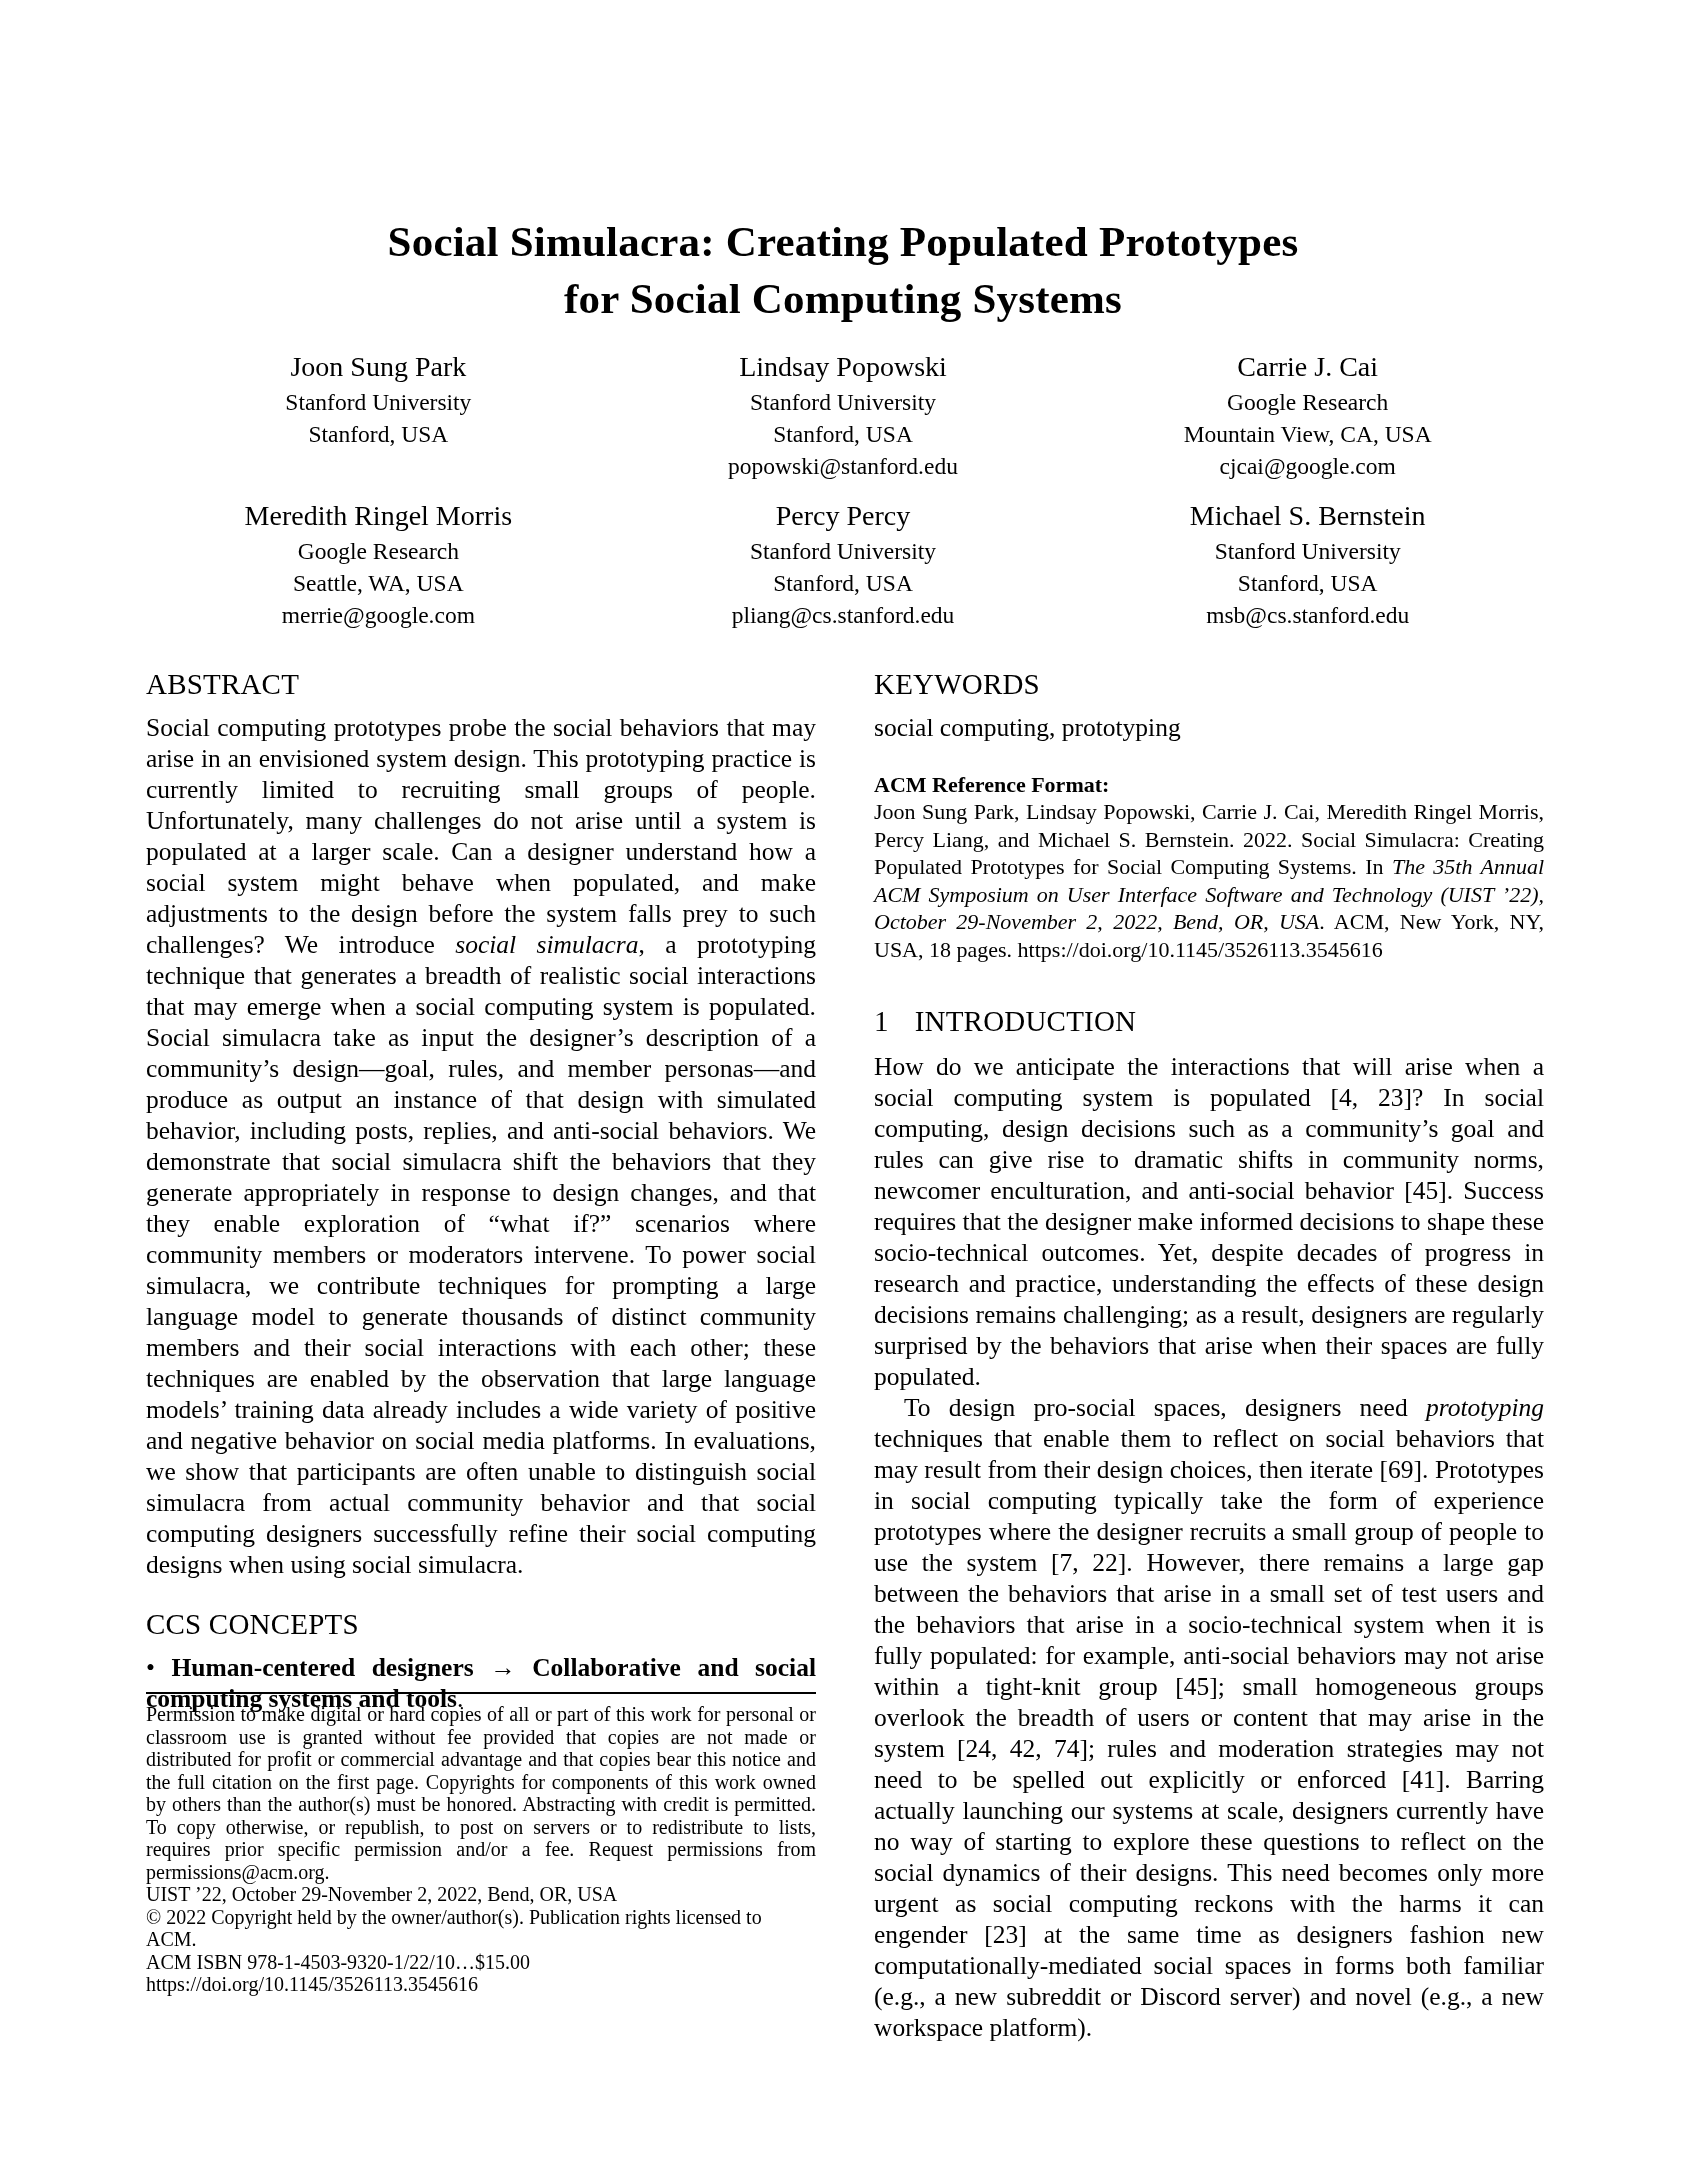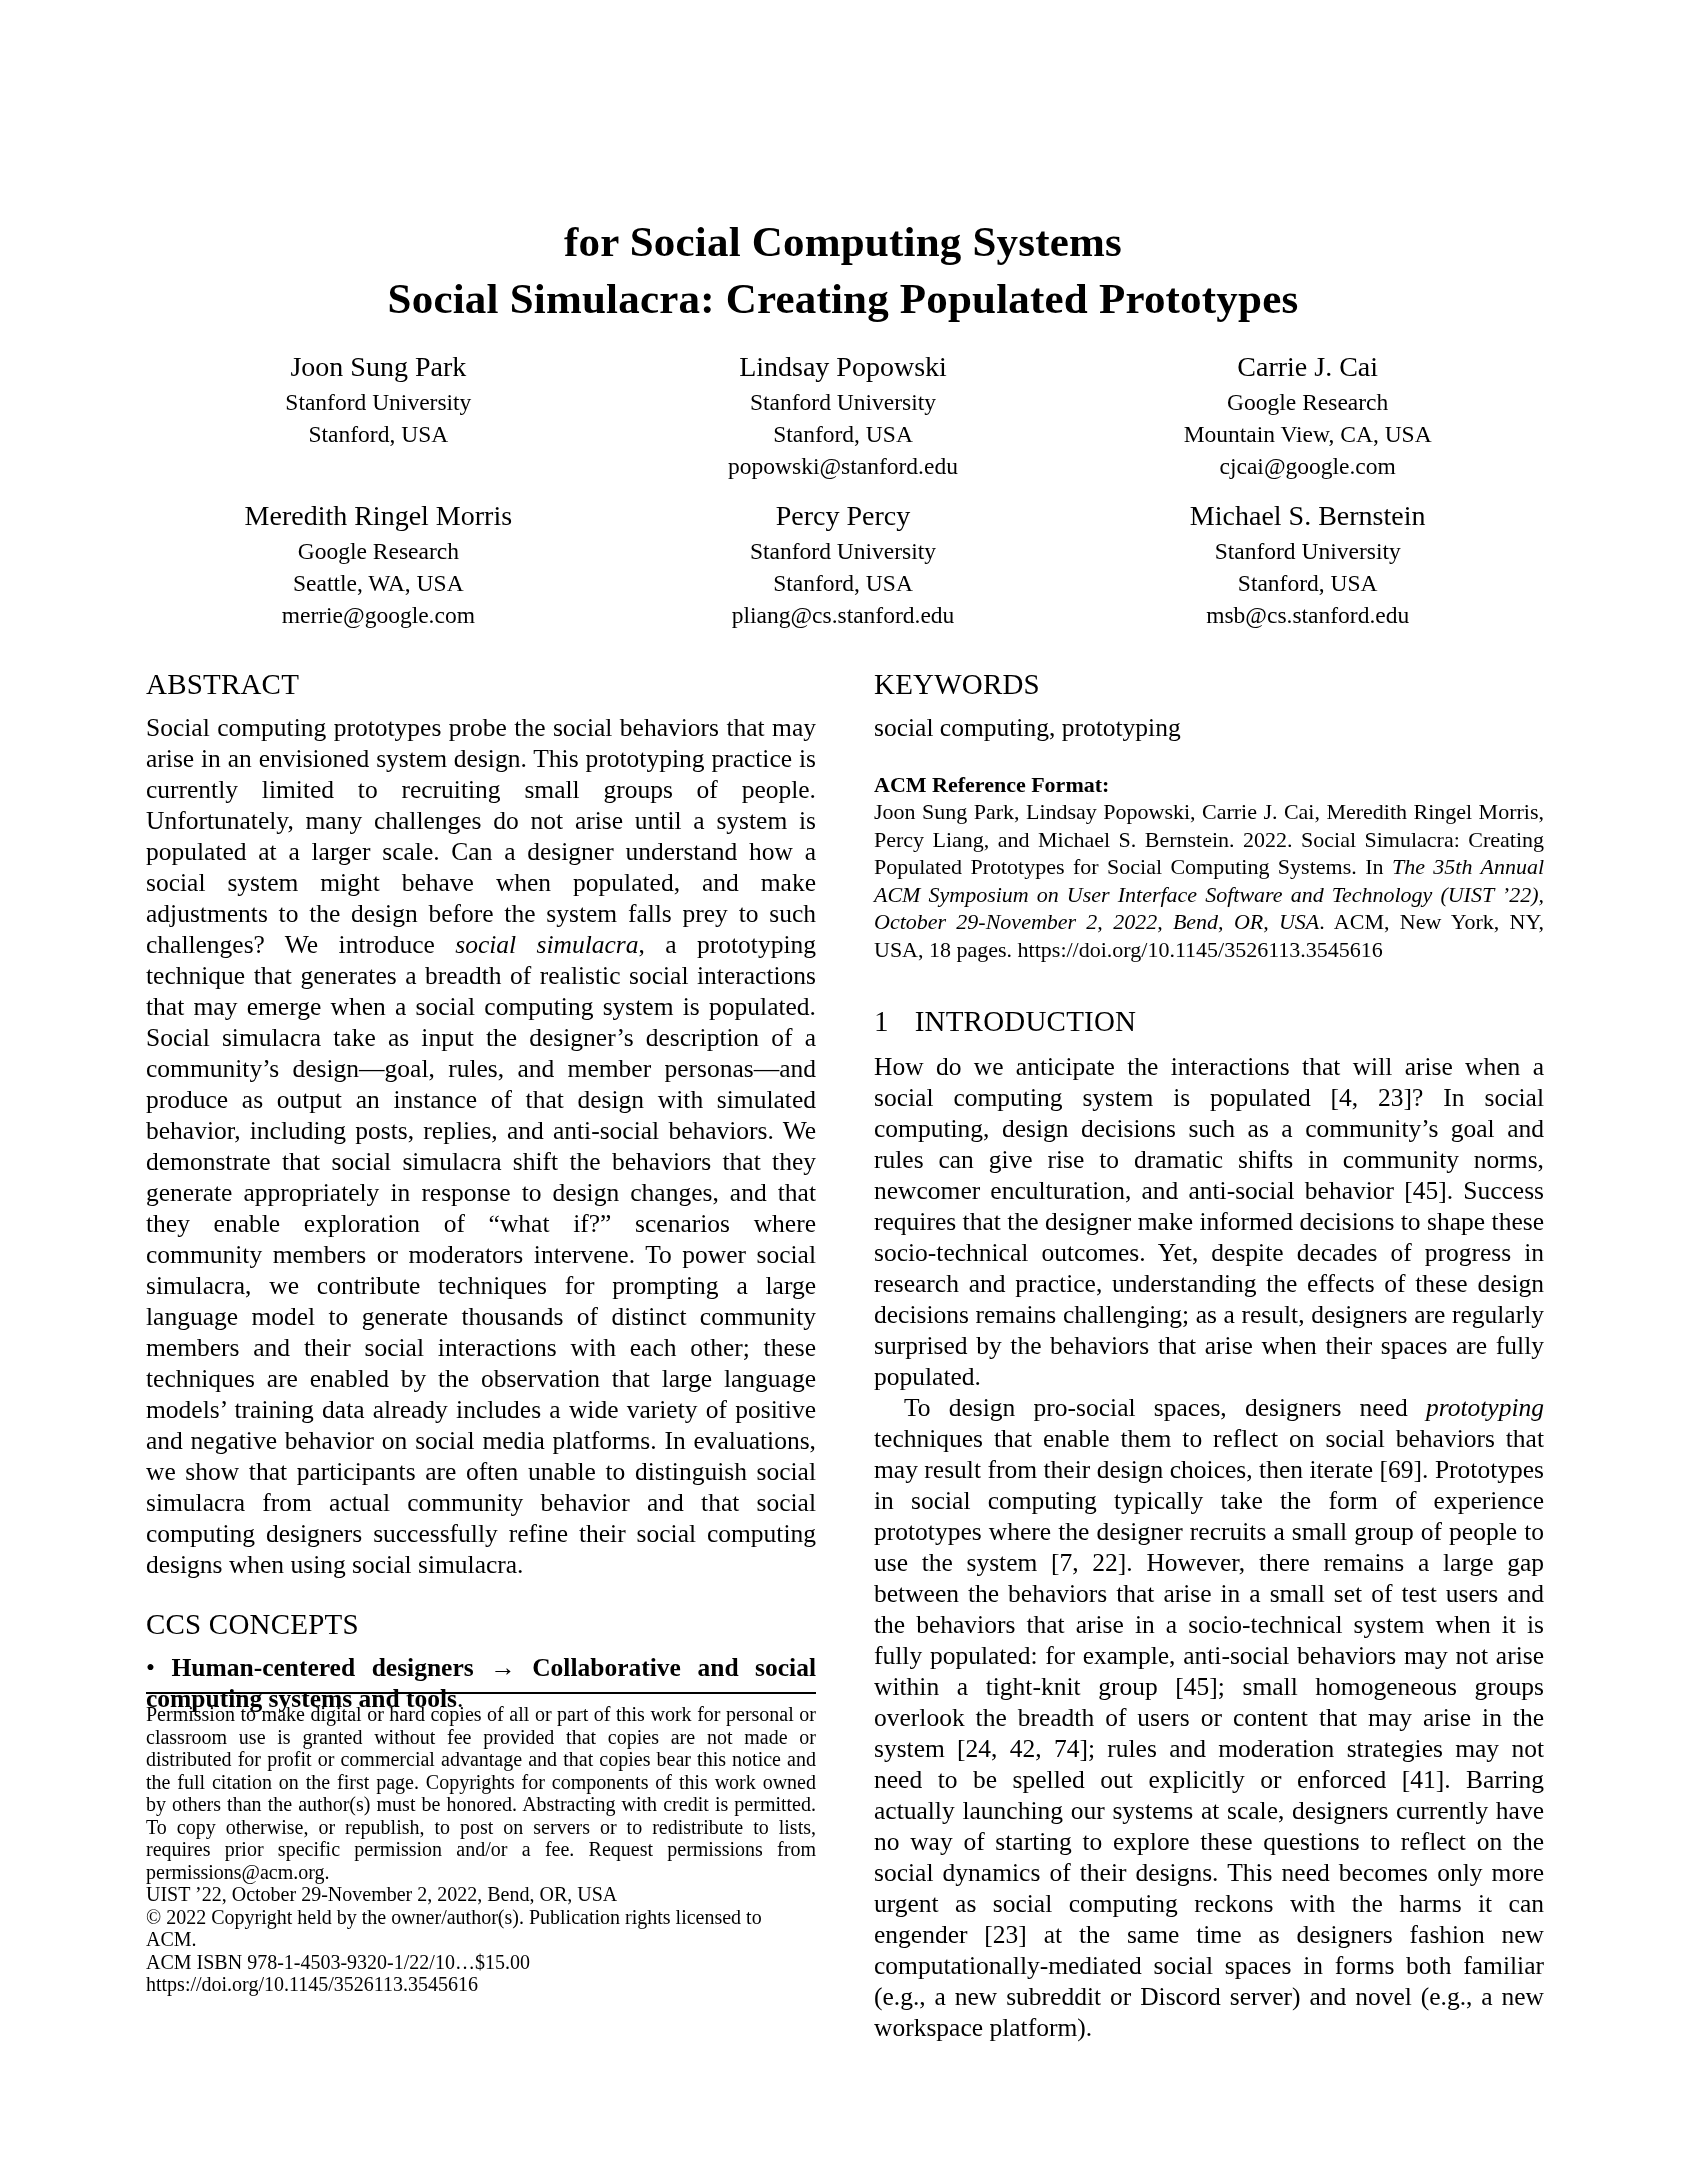--- a/index.html
+++ b/index.html
@@ -80,22 +80,22 @@
   .footnote-venue { }
   .it { font-style: italic; }
   .bd { font-weight: bold; }
 </style>
 </head>
 <body>
 
 <div class="page">
 
   <div class="title-block">
+    <div class="title-line">Social Simulacra: Creating Populated Prototypes</div>
     <div class="title-line">for Social Computing Systems</div>
-    <div class="title-line">Social Simulacra: Creating Populated Prototypes</div>
   </div>
 
   <div class="authors-row authors-row-1">
     <div class="author-cell">
       <div class="author-name">Joon Sung Park</div>
       <div class="author-line">Stanford University</div>
       <div class="author-line">Stanford, USA</div>
     </div>
     <div class="author-cell">
       <div class="author-name">Lindsay Popowski</div>

